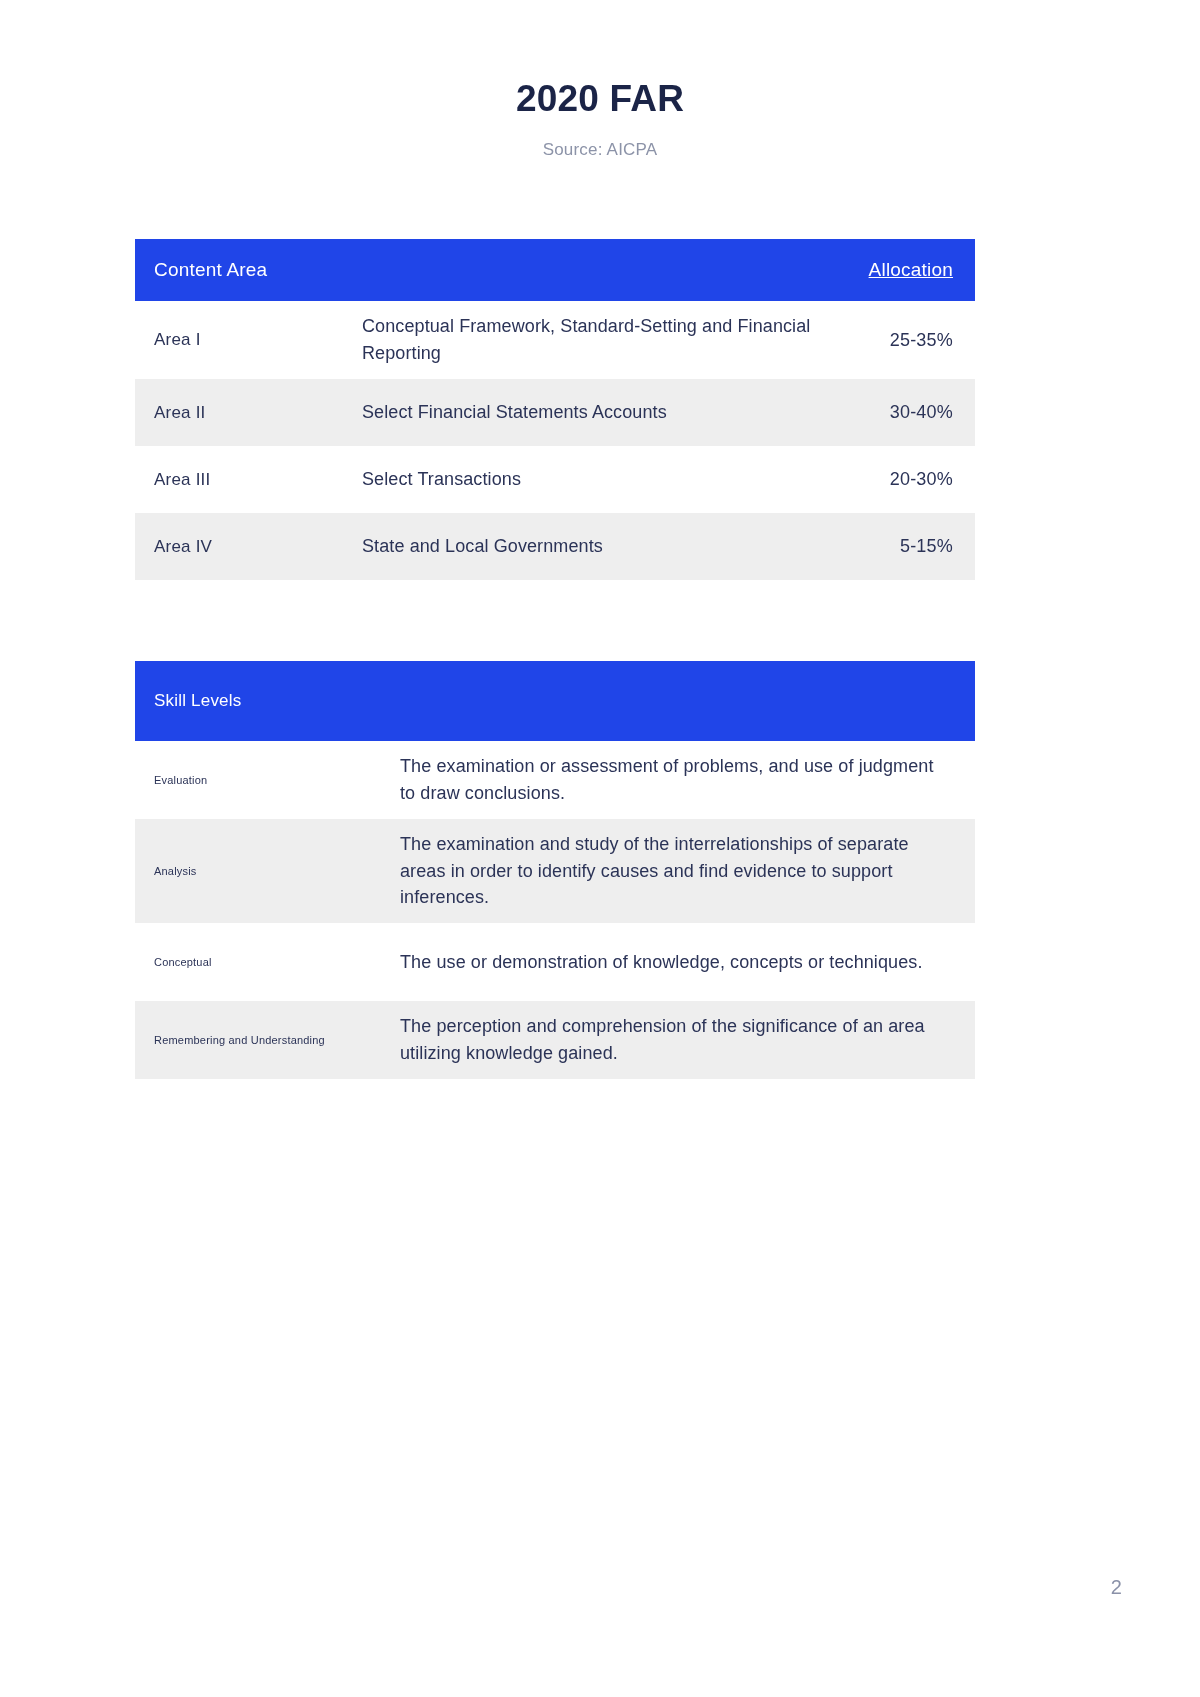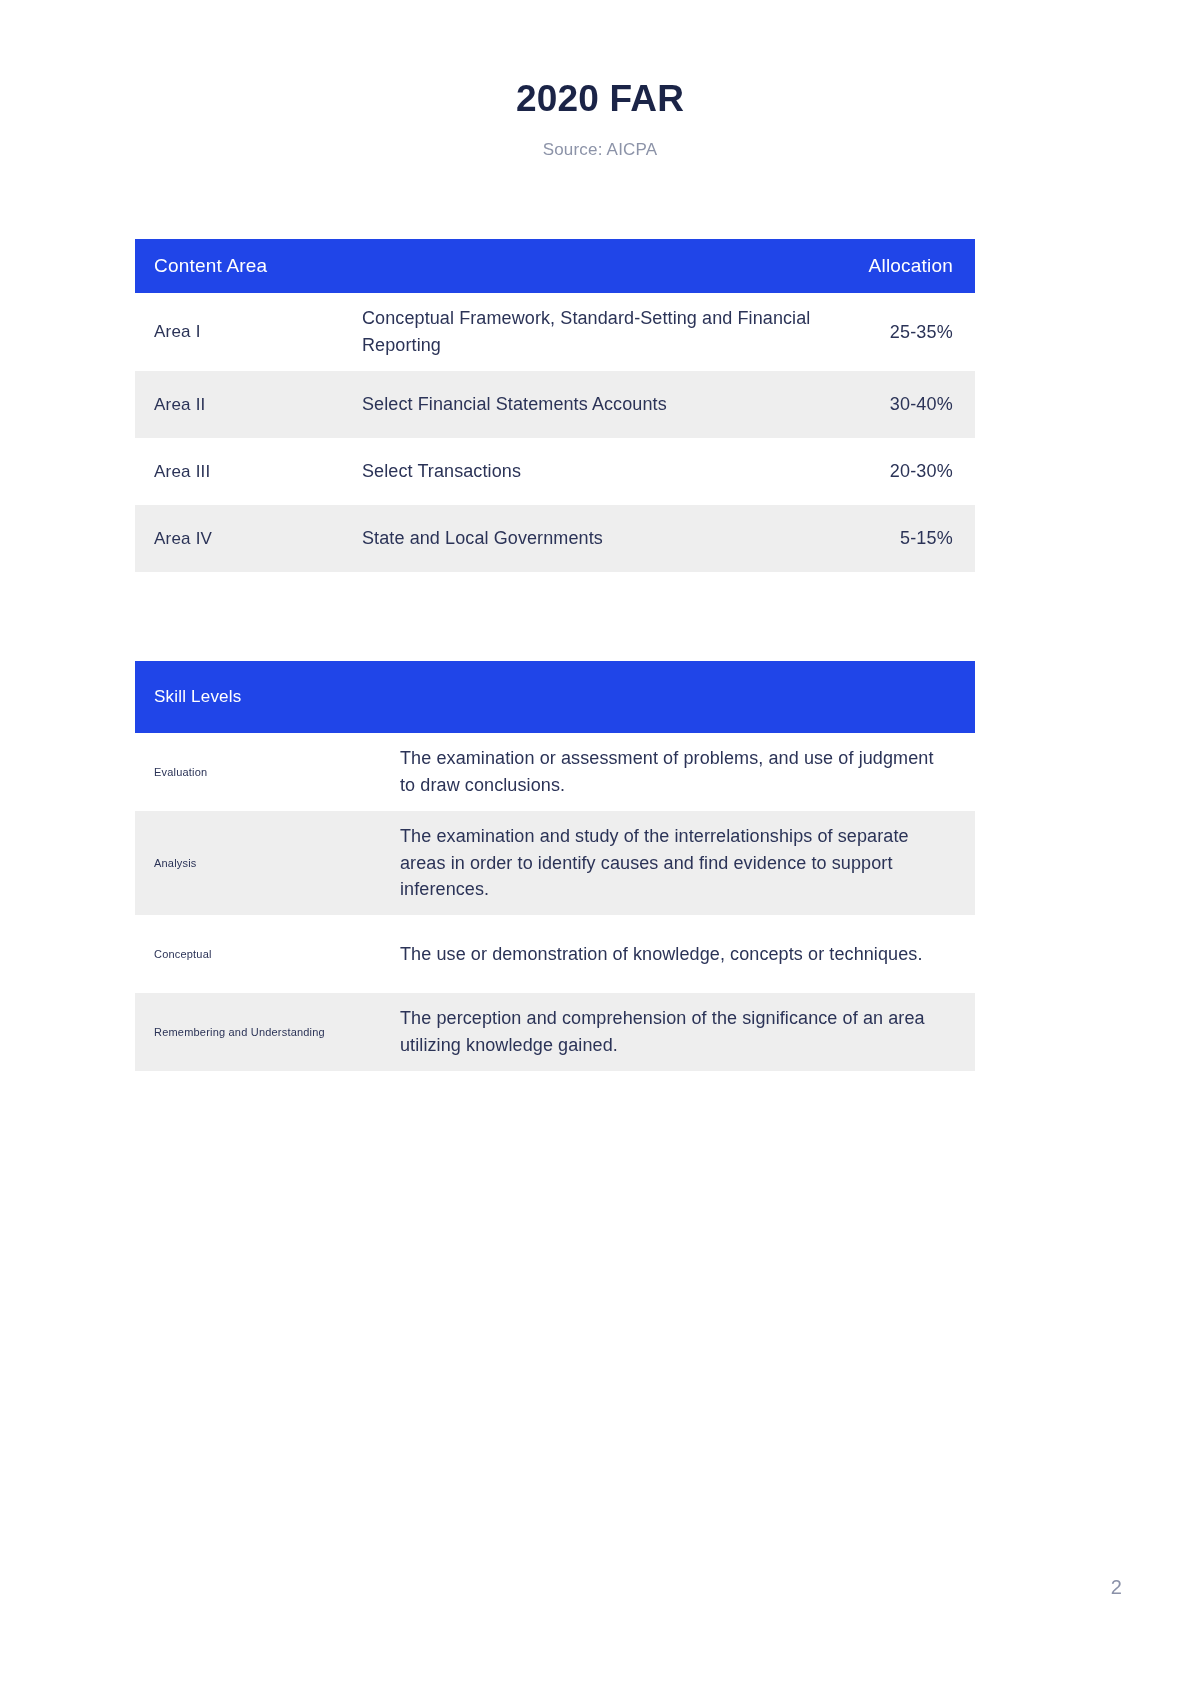--- a/index.html
+++ b/index.html
@@ -54,35 +54,35 @@
   #table-skills  { top: 661px; }
 
   .table-head {
     background: #2045e8;
     color: #ffffff;
     display: flex;
     align-items: center;
     box-sizing: border-box;
   }
   #table-content .table-head {
-    height: 54px;
+    height: 62px;
     padding: 0 22px 0 19px;
   }
   #table-skills .table-head {
-    height: 72px;
+    height: 80px;
     padding: 0 22px 0 19px;
   }
   .th {
     font-size: 19px;
     letter-spacing: 0.2px;
     white-space: nowrap;
   }
   #table-skills .th { font-size: 17px; }
   .th-left  { flex: 1 1 auto; text-align: left; }
-  .th-right { flex: 0 0 auto; text-align: right; }
+  .th-right { flex: 0 0 auto; text-align: right; text-decoration: underline; }
 
   .row {
     display: flex;
     align-items: center;
     box-sizing: border-box;
     padding: 0 22px 0 19px;
     background: #ffffff;
   }
   .row.alt { background: #eeeeee; }
 

